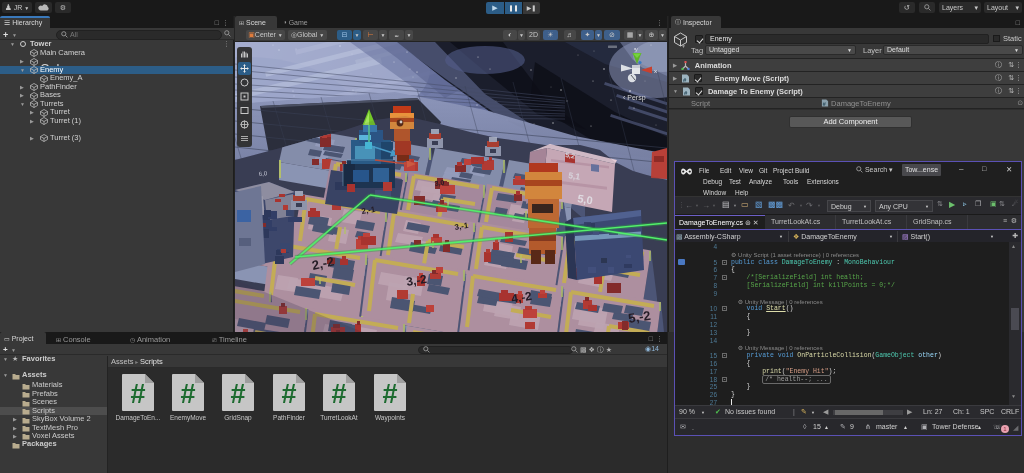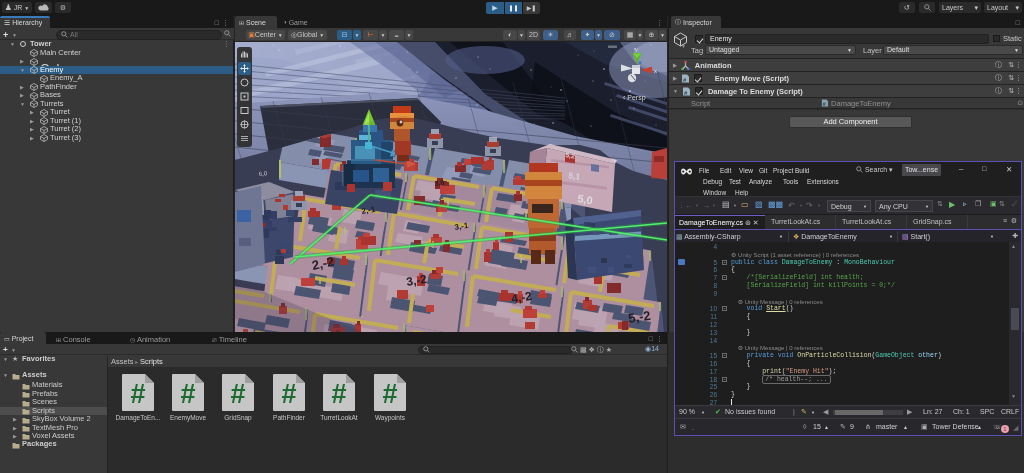--- a/index.html
+++ b/index.html
@@ -49,21 +49,21 @@
     </div>
 <div class="row" style="left:0;top:24.0px;width:233px;height:8.6px;line-height:8.6px">
       <span style="position:absolute;left:10px;top:0;color:#9a9a9a;font-size:5px;line-height:8.6px">▼</span>
       <span style="position:absolute;left:20px;top:1px;width:6px;height:6px;border:1px solid #cccccc;border-radius:4px"></span>
       <span style="position:absolute;left:30px;top:0;color:#d2d2d2;font-weight:bold;font-size:7.5px;line-height:8.6px">Tower</span>
     </div>
 <div class="row" style="left:0;top:32.5px;width:233px;height:8.6px;line-height:8.6px">
       <svg class="ico" style="position:absolute;left:30px;top:0.5px" width="8" height="8" viewBox="0 0 8 8">
         <path d="M4,0.5 L7.5,2.5 L7.5,5.5 L4,7.5 L0.5,5.5 L0.5,2.5 Z M0.5,2.5 L4,4.5 L7.5,2.5 M4,4.5 L4,7.5" fill="none" stroke="#b8b8b8" stroke-width="0.8"></path>
       </svg>
-      <span style="position:absolute;left:40px;top:0;color:#d2d2d2;font-weight:normal;font-size:7.5px;line-height:8.6px">Main Center</span>
+      <span style="position:absolute;left:40px;top:0;color:#d2d2d2;font-weight:normal;font-size:7.5px;line-height:8.6px">Main Camera</span>
     </div>
 <div class="row" style="left:0;top:41.0px;width:233px;height:8.6px;line-height:8.6px">
       <span style="position:absolute;left:20px;top:0;color:#9a9a9a;font-size:5px;line-height:8.6px">▶</span>
       <svg class="ico" style="position:absolute;left:30px;top:0.5px" width="8" height="8" viewBox="0 0 8 8">
         <path d="M4,0.5 L7.5,2.5 L7.5,5.5 L4,7.5 L0.5,5.5 L0.5,2.5 Z M0.5,2.5 L4,4.5 L7.5,2.5 M4,4.5 L4,7.5" fill="none" stroke="#b8b8b8" stroke-width="0.8"></path>
       </svg>
       <span style="position:absolute;left:40px;top:8px;color:#d2d2d2;font-weight:normal;font-size:13px;line-height:8.6px">Cubes</span>
     </div>
 <div class="row" style="left:0;top:49.5px;width:233px;height:8.6px;background:#2c5d87;line-height:8.6px">
       <span style="position:absolute;left:20px;top:0;color:#9a9a9a;font-size:5px;line-height:8.6px">▼</span>
@@ -105,27 +105,20 @@
         <path d="M4,0.5 L7.5,2.5 L7.5,5.5 L4,7.5 L0.5,5.5 L0.5,2.5 Z M0.5,2.5 L4,4.5 L7.5,2.5 M4,4.5 L4,7.5" fill="none" stroke="#b8b8b8" stroke-width="0.8"></path>
       </svg>
       <span style="position:absolute;left:50px;top:0;color:#d2d2d2;font-weight:normal;font-size:7.5px;line-height:8.6px">Turret</span>
     </div>
 <div class="row" style="left:0;top:100.5px;width:233px;height:8.6px;line-height:8.6px">
       <span style="position:absolute;left:30px;top:0;color:#9a9a9a;font-size:5px;line-height:8.6px">▶</span>
       <svg class="ico" style="position:absolute;left:40px;top:0.5px" width="8" height="8" viewBox="0 0 8 8">
         <path d="M4,0.5 L7.5,2.5 L7.5,5.5 L4,7.5 L0.5,5.5 L0.5,2.5 Z M0.5,2.5 L4,4.5 L7.5,2.5 M4,4.5 L4,7.5" fill="none" stroke="#b8b8b8" stroke-width="0.8"></path>
       </svg>
       <span style="position:absolute;left:50px;top:0;color:#d2d2d2;font-weight:normal;font-size:7.5px;line-height:8.6px">Turret (1)</span>
-    </div>
-<div class="row" style="left:0;top:109.0px;width:233px;height:8.6px;line-height:8.6px">
-      <span style="position:absolute;left:30px;top:0;color:#9a9a9a;font-size:5px;line-height:8.6px">▶</span>
-      <svg class="ico" style="position:absolute;left:40px;top:0.5px" width="8" height="8" viewBox="0 0 8 8">
-        <path d="M4,0.5 L7.5,2.5 L7.5,5.5 L4,7.5 L0.5,5.5 L0.5,2.5 Z M0.5,2.5 L4,4.5 L7.5,2.5 M4,4.5 L4,7.5" fill="none" stroke="#b8b8b8" stroke-width="0.8"></path>
-      </svg>
-      <span style="position:absolute;left:50px;top:0;color:#d2d2d2;font-weight:normal;font-size:7.5px;line-height:8.6px">Turret (2)</span>
     </div>
 <div class="row" style="left:0;top:117.5px;width:233px;height:8.6px;line-height:8.6px">
       <span style="position:absolute;left:30px;top:0;color:#9a9a9a;font-size:5px;line-height:8.6px">▶</span>
       <svg class="ico" style="position:absolute;left:40px;top:0.5px" width="8" height="8" viewBox="0 0 8 8">
         <path d="M4,0.5 L7.5,2.5 L7.5,5.5 L4,7.5 L0.5,5.5 L0.5,2.5 Z M0.5,2.5 L4,4.5 L7.5,2.5 M4,4.5 L4,7.5" fill="none" stroke="#b8b8b8" stroke-width="0.8"></path>
       </svg>
       <span style="position:absolute;left:50px;top:0;color:#d2d2d2;font-weight:normal;font-size:7.5px;line-height:8.6px">Turret (3)</span>
     </div>
 <div style="position:absolute;right:3px;top:24px;color:#989898;font-size:7px">⋮</div>
 </div>

